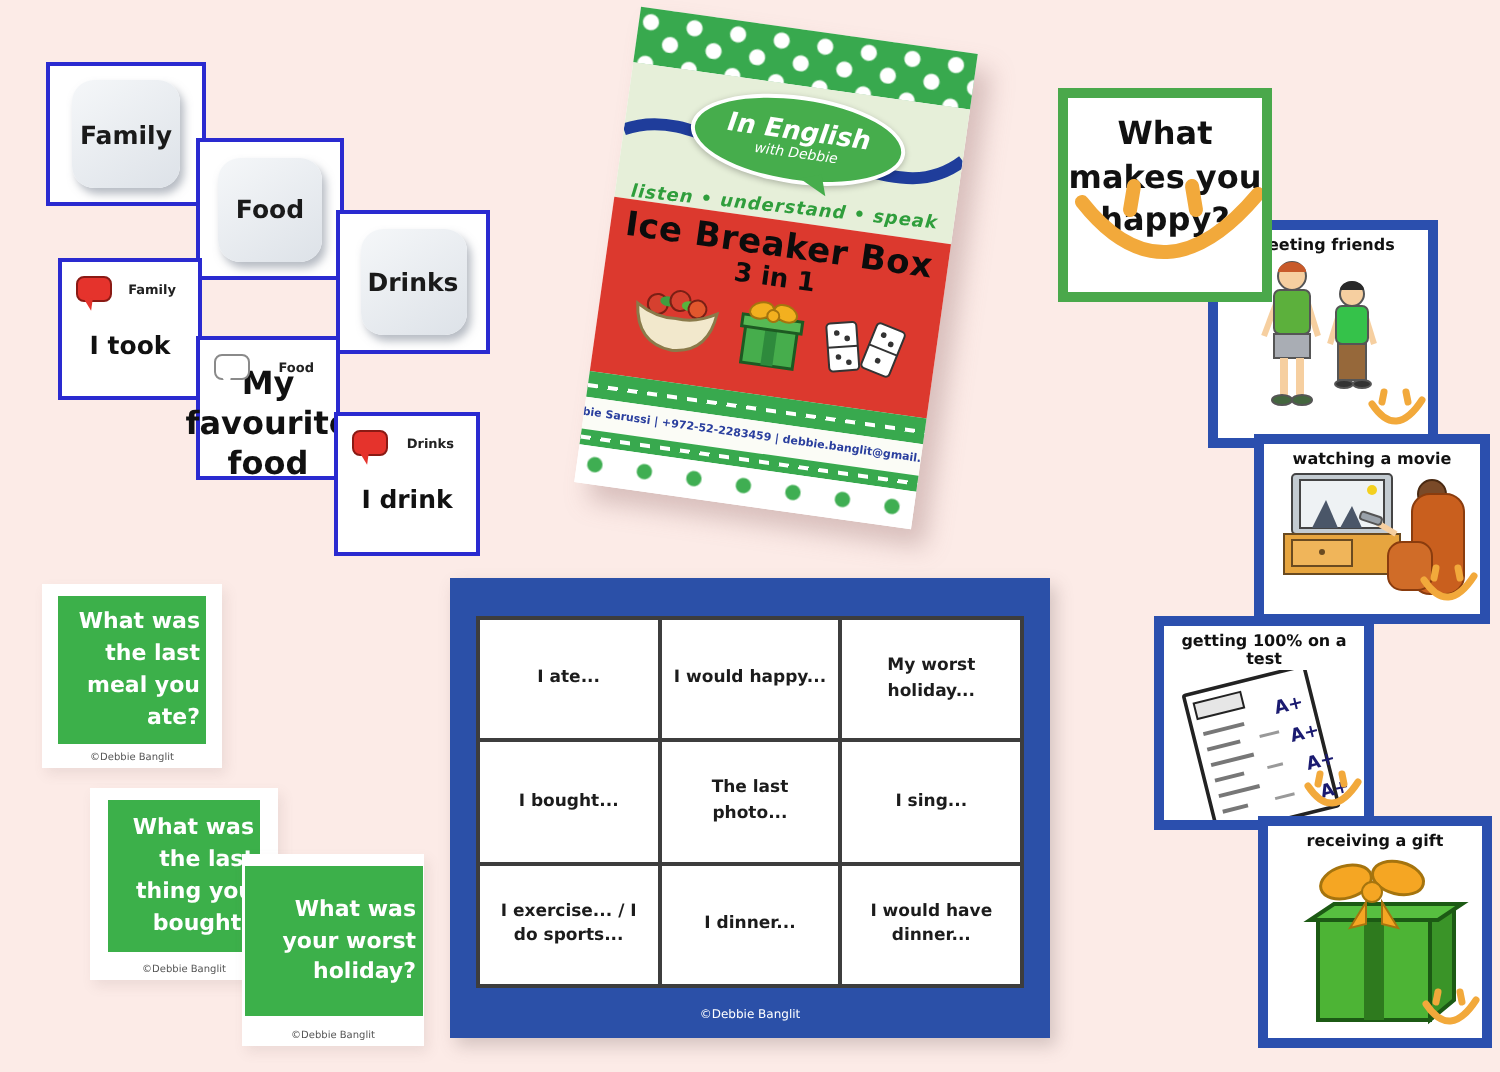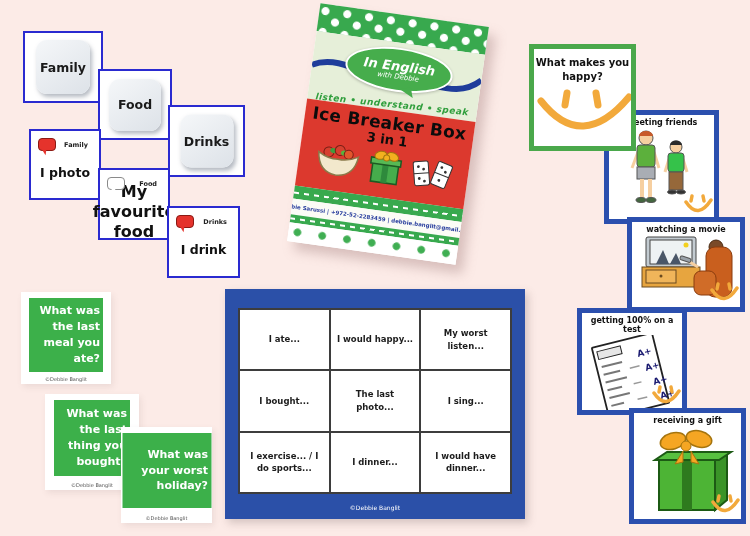--- a/index.html
+++ b/index.html
@@ -58,21 +58,21 @@
 
   
   .pcard{position:absolute;background:#fff;border:5px solid #2b4fae;box-sizing:border-box;overflow:hidden;}
   .ptitle{text-align:center;font-size:8px;font-weight:600;margin-top:3px;color:#111;}
   .pillu{display:block;margin:1px auto 0;}
   .mini-smile{position:absolute;right:1px;bottom:0;}
 
   
   .happy{position:absolute;left:529px;top:44px;width:107px;height:107px;background:#fff;
          border:5px solid #4aa84b;box-sizing:border-box;overflow:hidden;}
-  .happy-q{text-align:center;font-size:10px;font-weight:bold;margin-top:7px;line-height:1.35;}
+  .happy-q{text-align:center;font-size:16px;font-weight:bold;margin-top:7px;line-height:1.35;}
   .happy-smile{position:absolute;left:-1px;bottom:1px;}
 
   
   .qcard{position:absolute;background:#fff;box-shadow:2px 3px 6px rgba(120,100,100,.12);}
   .qgreen{position:absolute;left:50%;top:6px;transform:translateX(-50%);background:#3cb04a;
           display:flex;align-items:center;justify-content:center;text-align:right;
           color:#fff;font-weight:bold;font-size:11px;line-height:1.45;padding:3px;box-sizing:border-box;}
   .qcredit{position:absolute;bottom:2px;width:100%;text-align:center;font-size:5px;color:#555;}
 
   
@@ -102,21 +102,21 @@
   </div>
   <div class="wcard" style="left:168px;top:105px;width:77px;height:72px">
     <div class="tile" style="width:53px;height:53px">
       <span>Drinks</span>
     </div>
   </div>
 
   <div class="wcard starter" style="left:29px;top:129px;width:72px;height:71px">
     <span class="sb red"></span>
     <span class="cat-label">Family</span>
-    <span>I photo</span>
+    <span>I took</span>
   </div>
   <div class="wcard starter" style="left:98px;top:168px;width:72px;height:72px">
     <span class="sb white"></span>
     <span class="cat-label">Food</span>
     <span style="font-size:16px">My favourite food</span>
   </div>
   <div class="wcard starter" style="left:167px;top:206px;width:73px;height:72px">
     <span class="sb red"></span>
     <span class="cat-label">Drinks</span>
     <span>I drink</span>
@@ -184,21 +184,21 @@
 
   <div class="board">
     <div class="bgrid">
       <div class="bcell">
           <span>I ate...</span>
         </div>
       <div class="bcell">
           <span>I would happy...</span>
         </div>
       <div class="bcell">
-          <span>My worst listen...</span>
+          <span>My worst holiday...</span>
         </div>
       <div class="bcell">
           <span>I bought...</span>
         </div>
       <div class="bcell">
           <span>The last photo...</span>
         </div>
       <div class="bcell">
           <span>I sing...</span>
         </div>

